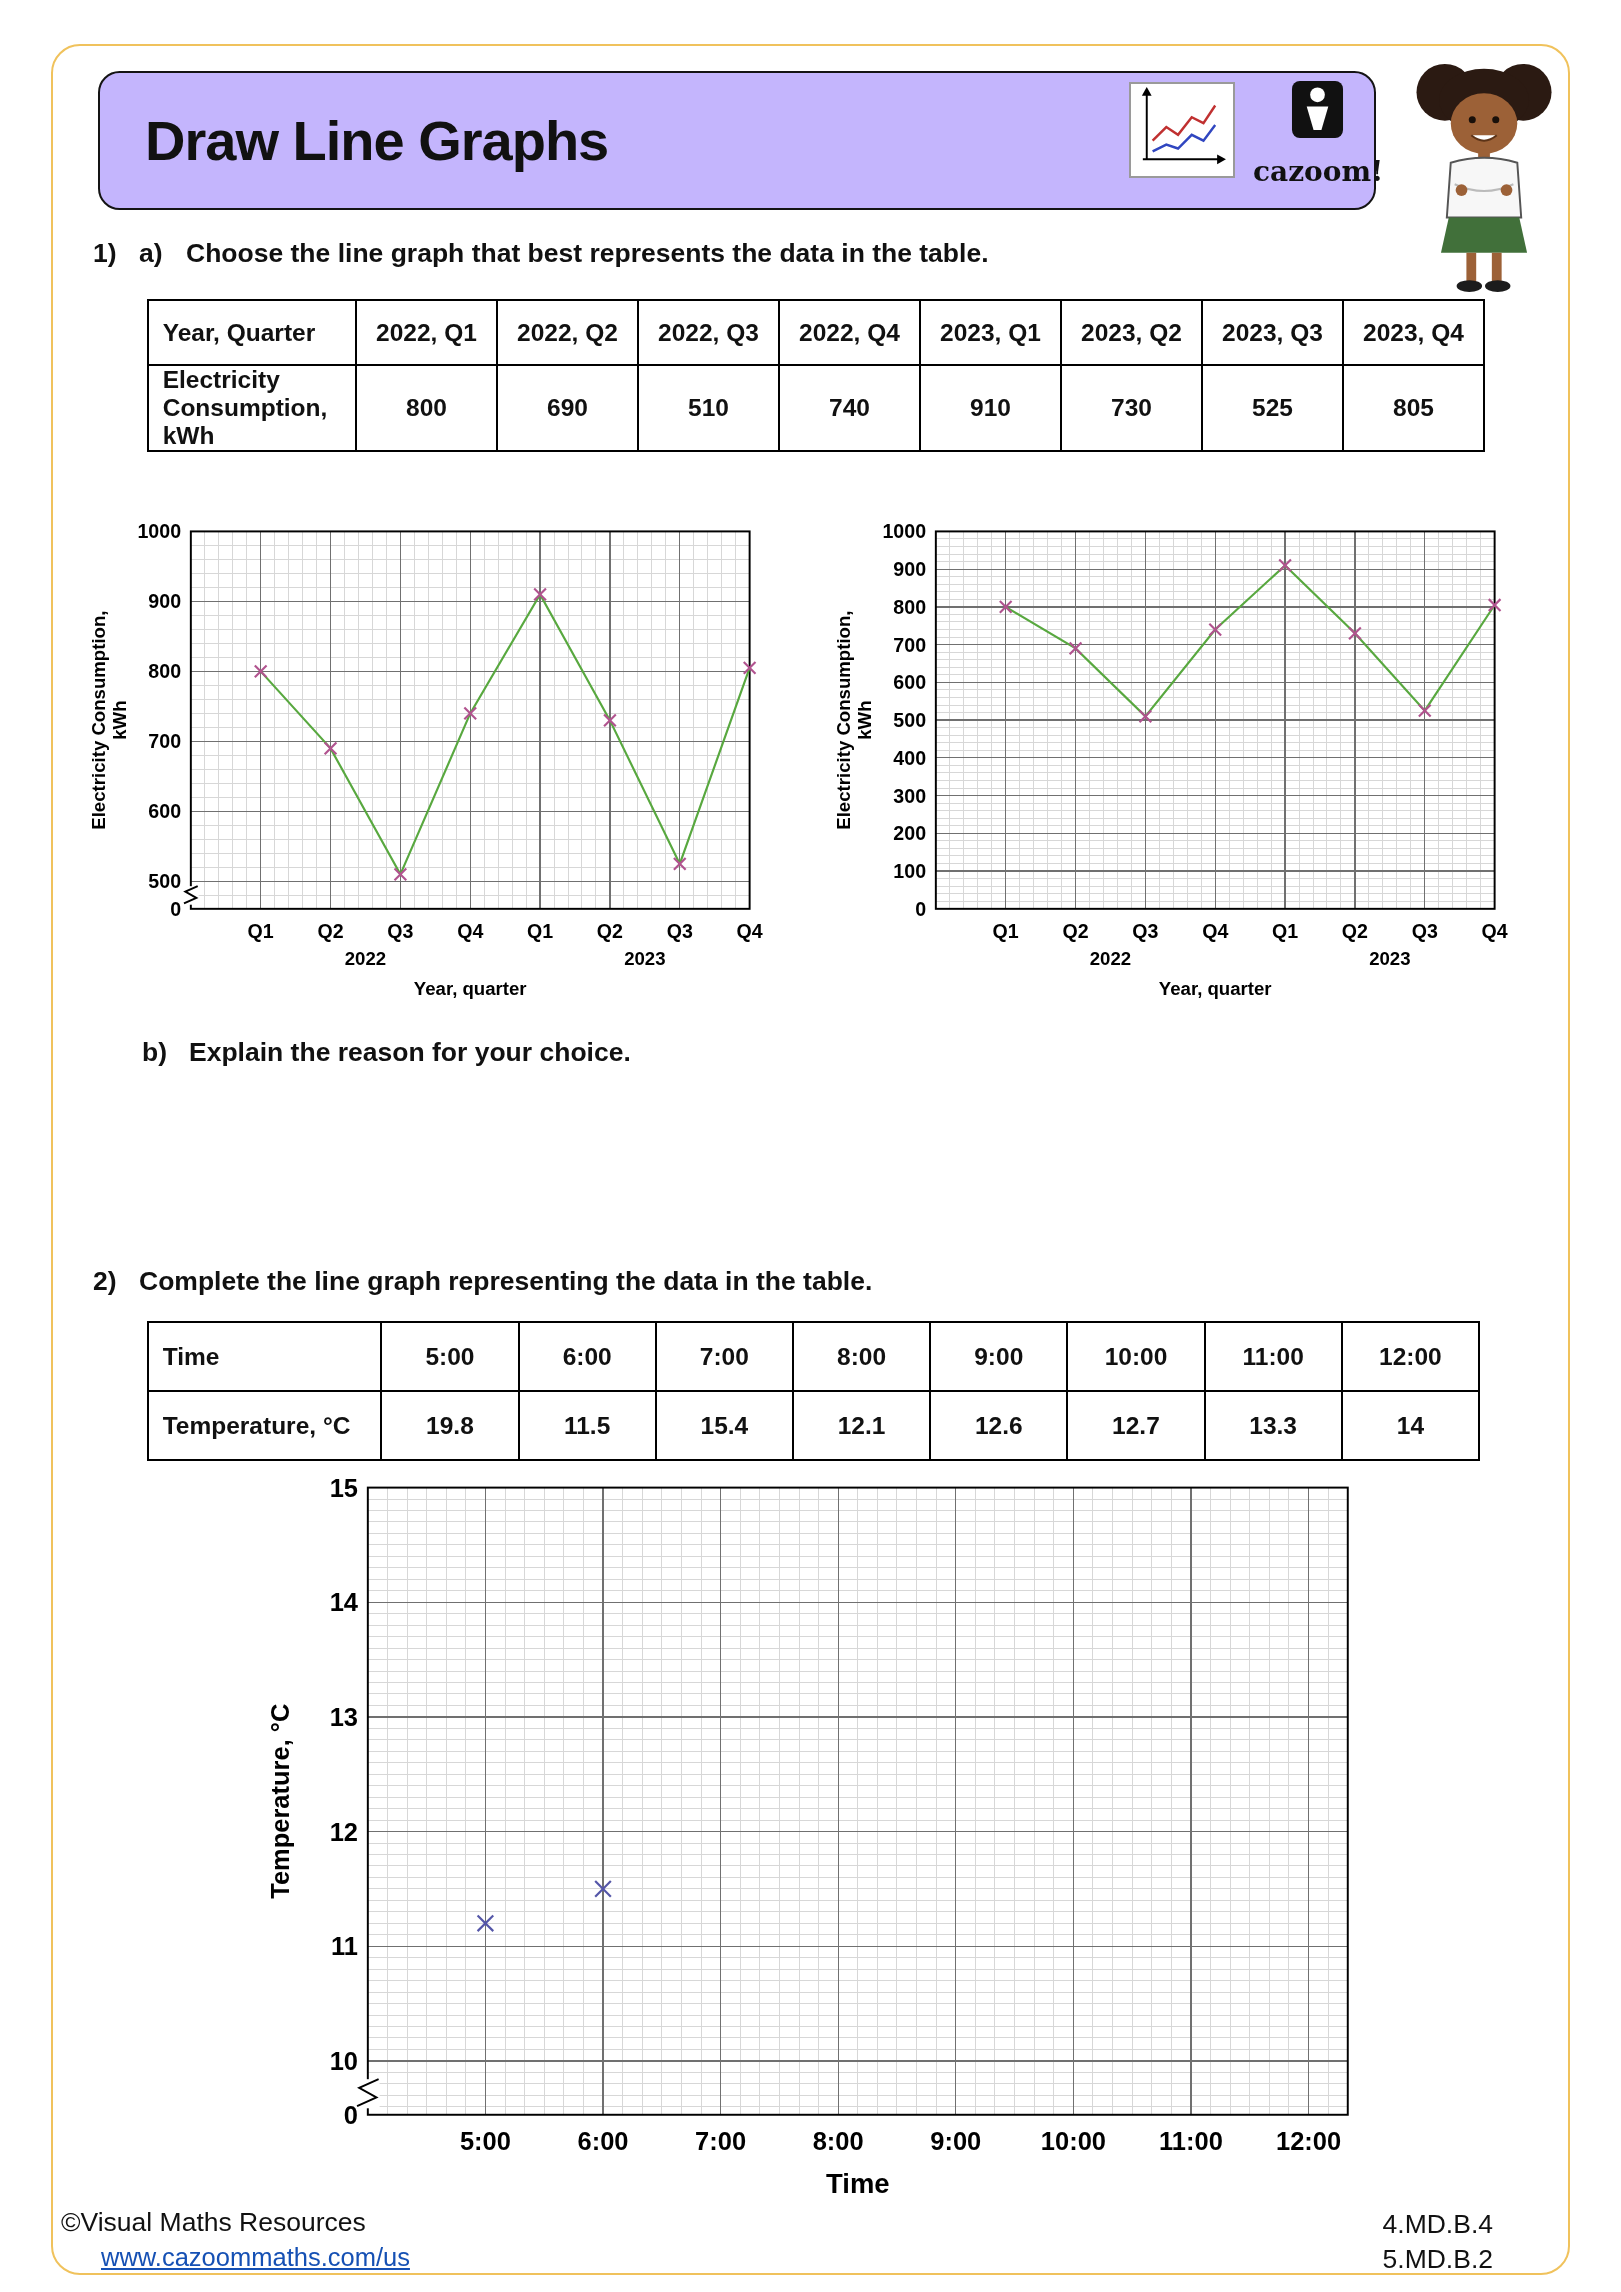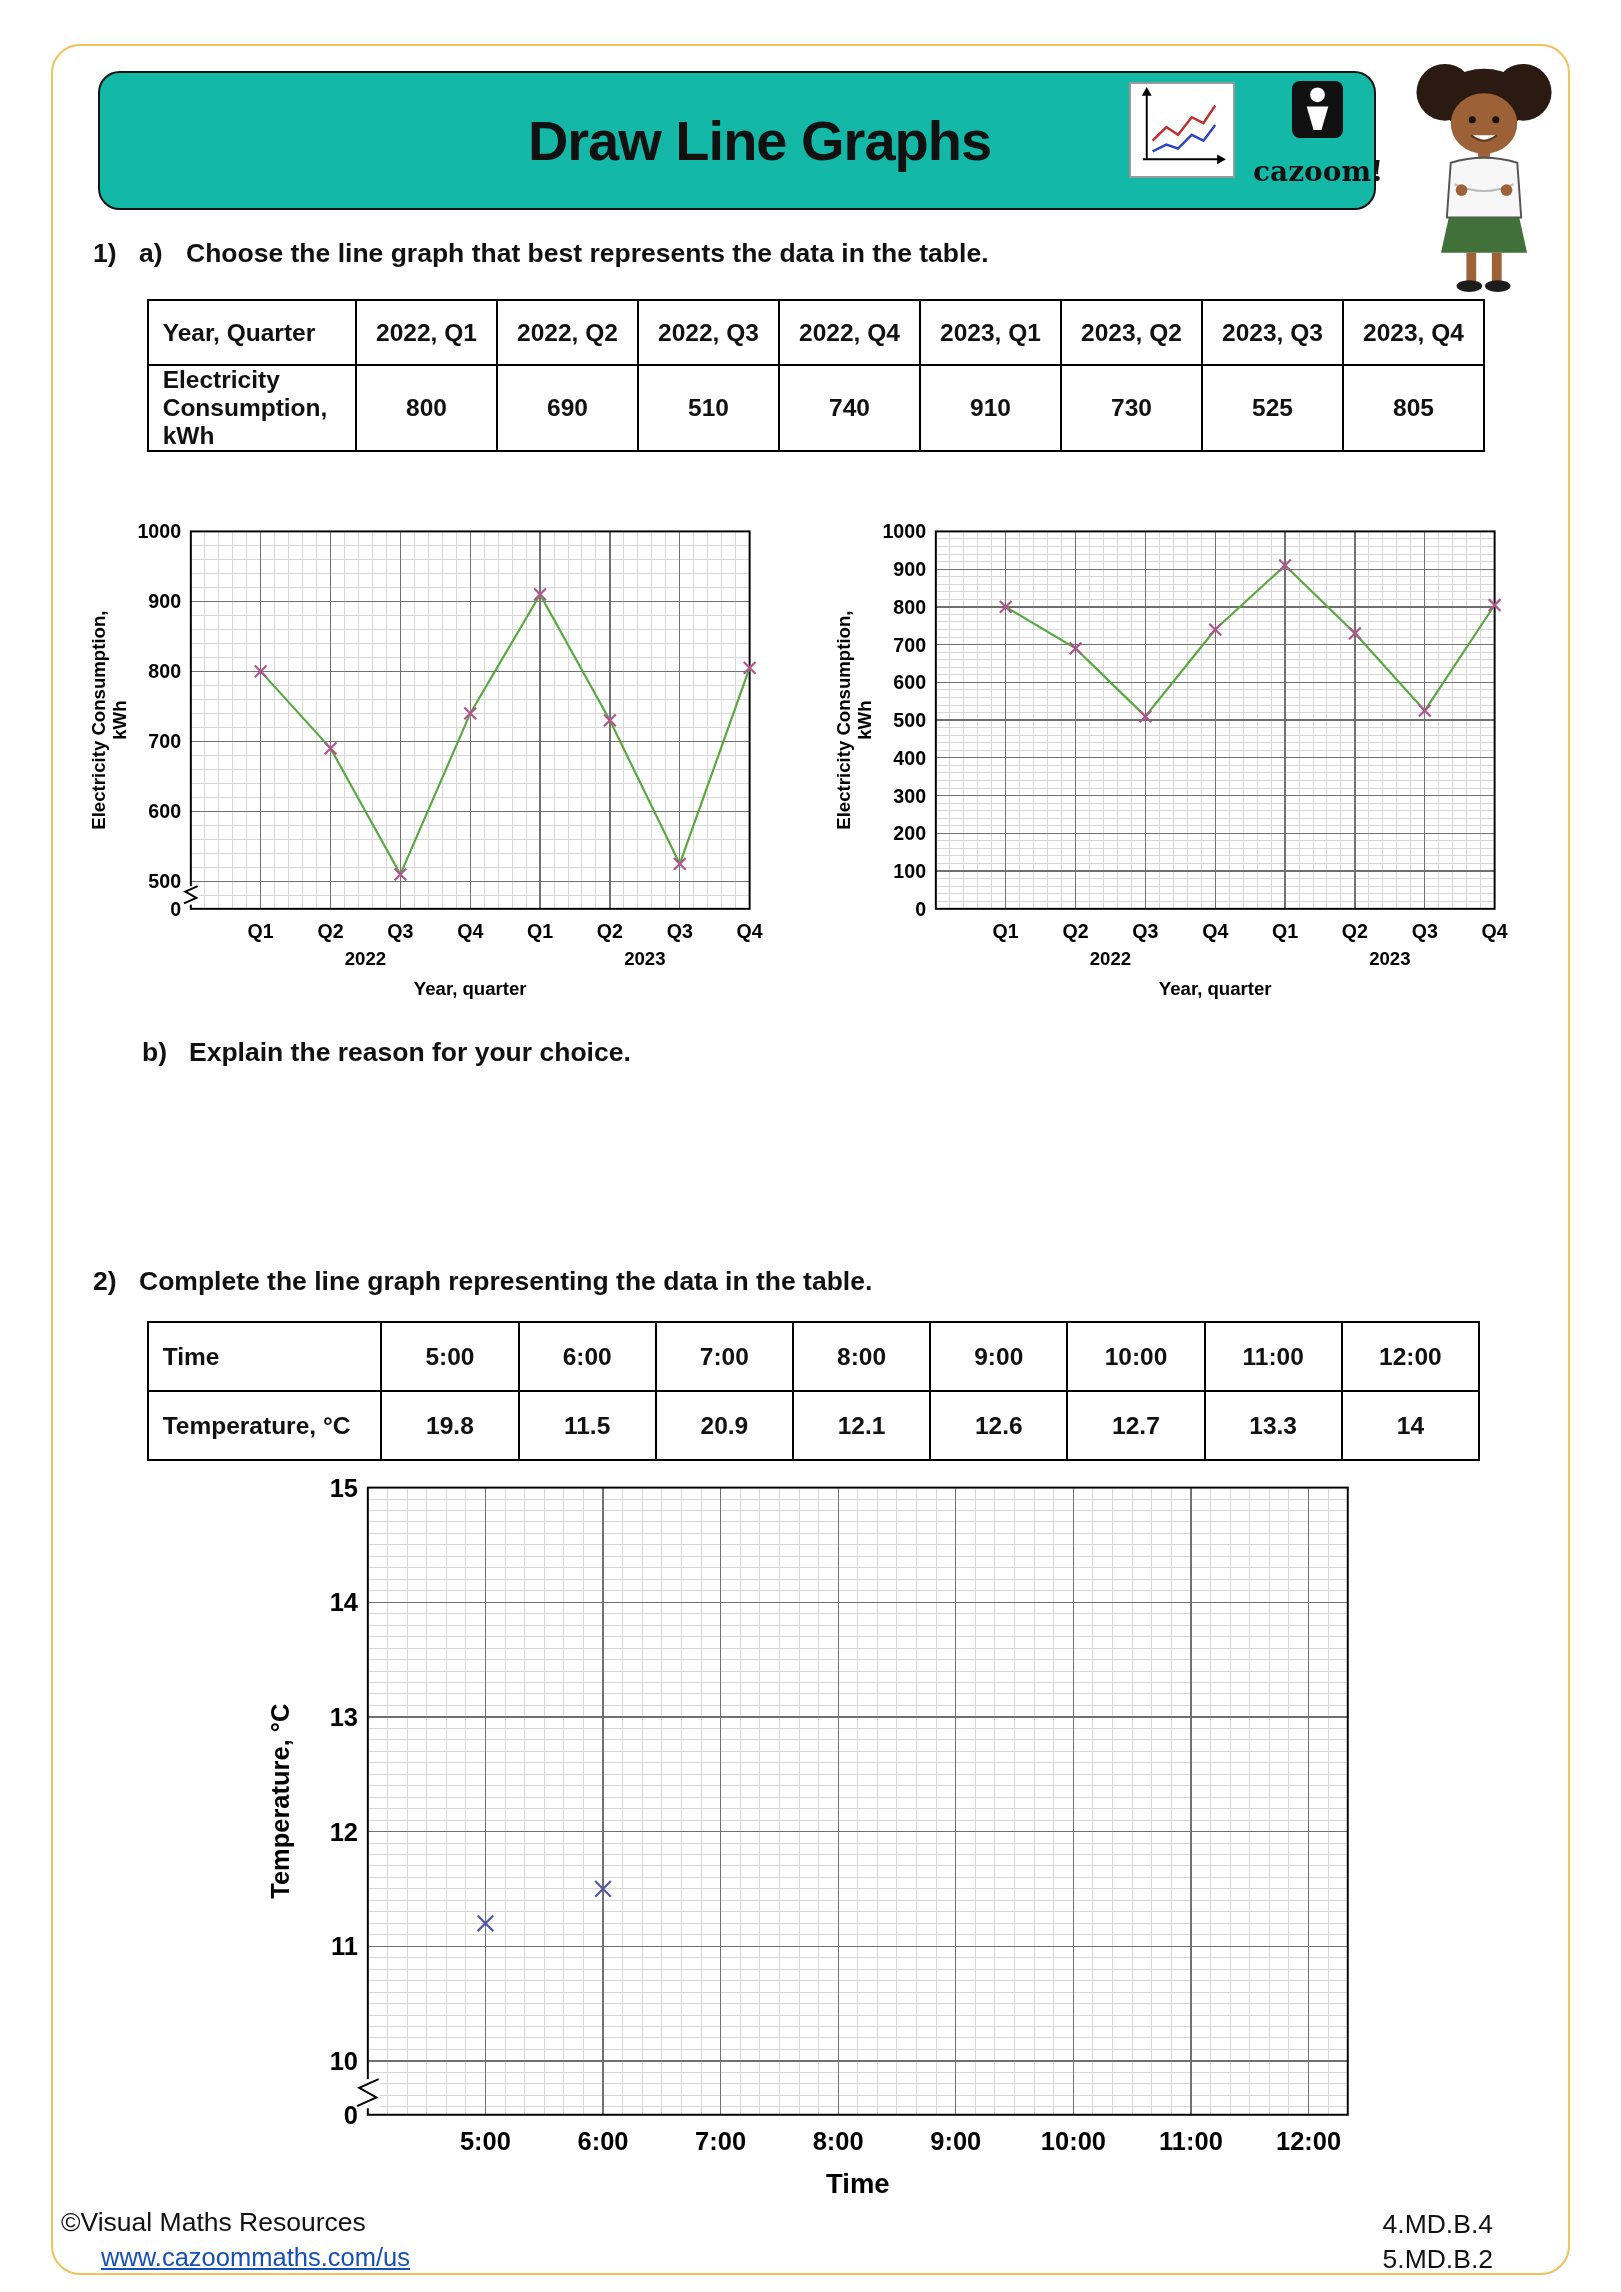--- a/index.html
+++ b/index.html
@@ -1,21 +1,21 @@
 <!DOCTYPE html>
 <html><head>
 <meta charset="utf-8">
 <style>
   html,body{margin:0;padding:0;background:#fff;}
   #page{position:relative;width:1621px;height:2293px;background:#fff;
         font-family:"Liberation Sans",sans-serif;color:#111;overflow:hidden;}
   .abs{position:absolute;}
   #frame{left:51px;top:44px;width:1515px;height:2227px;border:2.9px solid #f0c25c;border-radius:29px;}
   #header-box{left:98px;top:71px;width:1274px;height:135px;border:2.9px solid #141414;border-radius:21.6px;
-              background:#14b8a6;display:flex;align-items:center;justify-content:center;}
+              background:#c4b5fd;display:flex;align-items:center;}
   #page-title{font-size:56px;font-weight:800;letter-spacing:-1px;padding-left:45px;white-space:nowrap;}
   #chart-icon-box{left:1129px;top:82px;width:102px;height:92px;border:2px solid #9a9a9a;background:#fff;}
   #cazoom-logo{left:1253px;top:80px;width:129px;height:122px;text-align:center;}
   #cazoom-text{font-family:"DejaVu Serif",serif;font-weight:bold;font-size:28px;margin-top:12px;}
   .qtext{font-size:26.5px;font-weight:bold;white-space:nowrap;}
   table{border-collapse:collapse;table-layout:fixed;background:#fff;}
   td{border:2px solid #000;font-size:24.5px;font-weight:bold;text-align:center;padding:0 5.9px;}
   .rowlabel{text-align:left;padding-left:13.7px;}
   svg text{font-family:"Liberation Sans",sans-serif;fill:#000;}
   .footer-text{font-size:26.5px;line-height:35px;}
@@ -421,21 +421,21 @@
       <td>8:00</td>
       <td>9:00</td>
       <td>10:00</td>
       <td>11:00</td>
       <td>12:00</td>
     </tr>
     <tr style="height:69px">
       <td class="rowlabel">Temperature, °C</td>
       <td>19.8</td>
       <td>11.5</td>
-      <td>20.9</td>
+      <td>15.4</td>
       <td>12.1</td>
       <td>12.6</td>
       <td>12.7</td>
       <td>13.3</td>
       <td>14</td>
     </tr>
   </tbody>
     </table>
 
   <svg class="abs" style="left:245px;top:1468px" width="1157" height="733" viewBox="0 0 1180 748">

